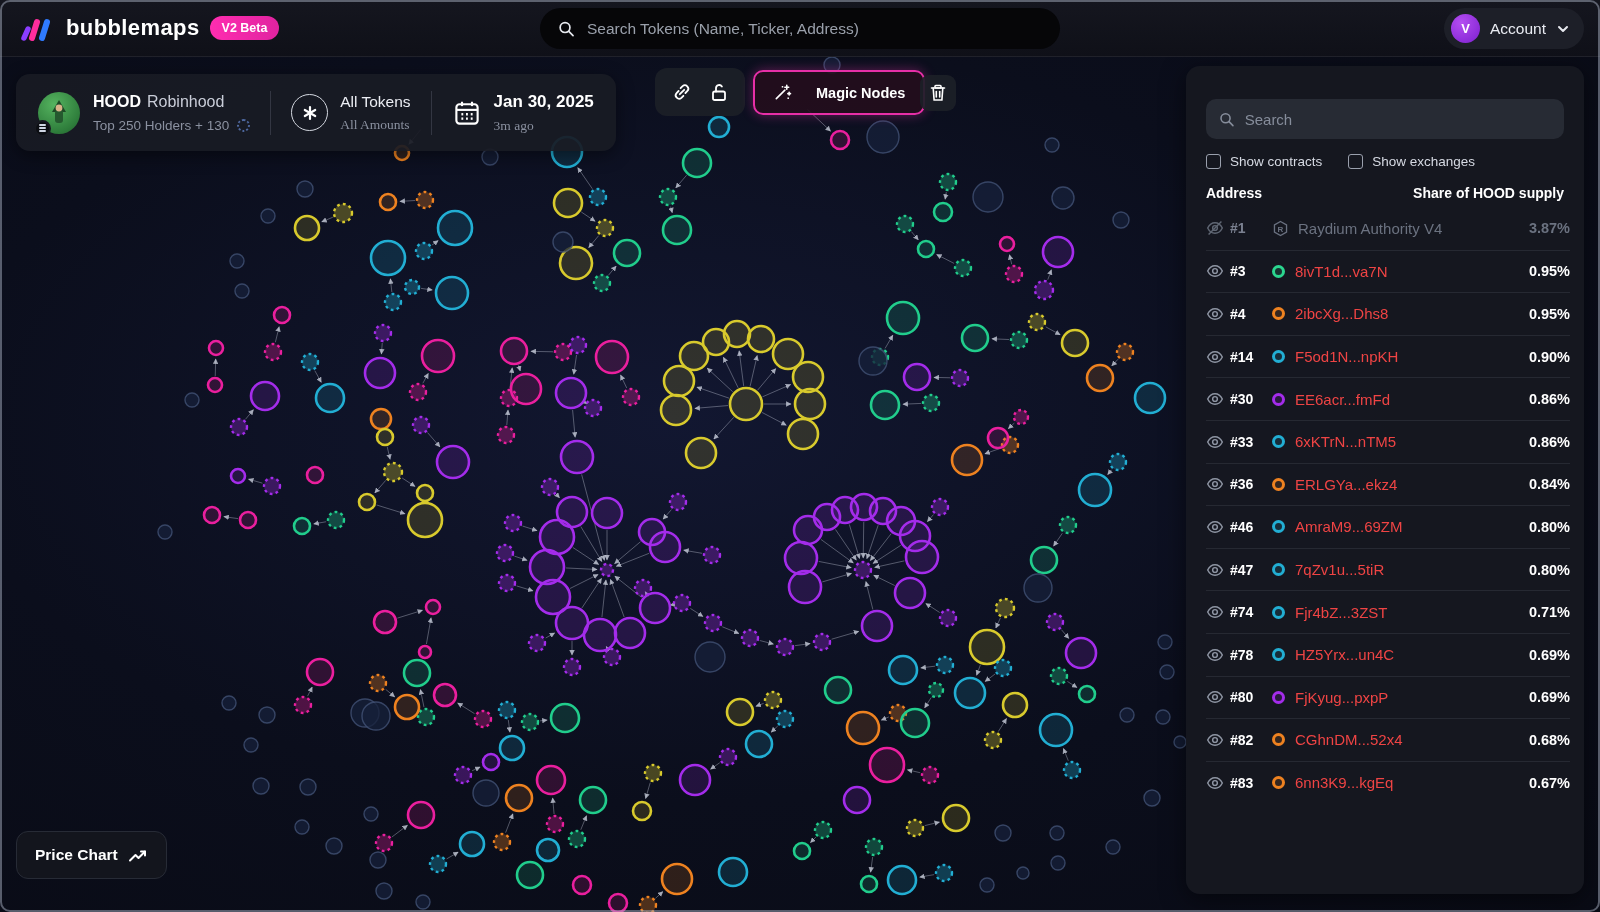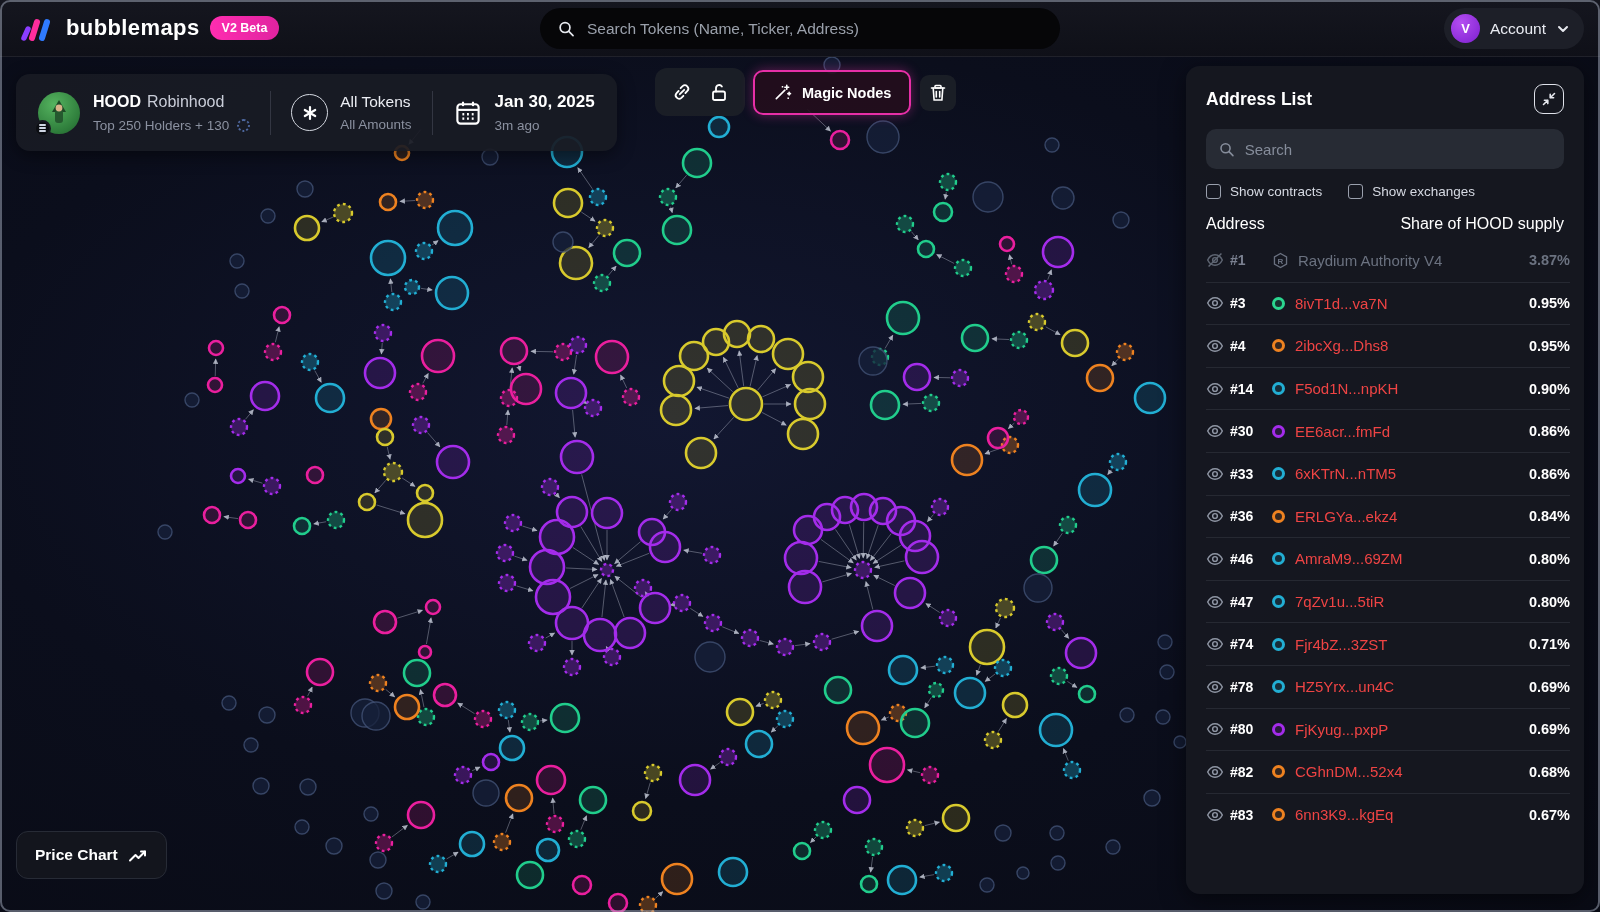--- a/index.html
+++ b/index.html
@@ -44,30 +44,30 @@
   .sol-badge i { display:block; height:1.6px; background:#cfd6e4; border-radius:1px; }
   .tok-line1 { font-size:16px; }
   .tok-line1 b { font-weight:700; color:#fff; }
   .tok-line1 span { color:#c9cdd8; margin-left:6px; font-weight:400; }
   .tok-line2 { font-size:13.5px; color:#8b91a0; margin-top:7px; display:flex; align-items:center; gap:8px; }
   .spinner { width:13px; height:13px; border:2px dotted #4f69a0; border-radius:50%; }
   .vdiv { width:1px; height:44px; background:#33364200; border-left:1px solid #333642; margin:0 20px; }
   .filt { display:flex; align-items:center; gap:12px; }
   .circle-ic { width:37px; height:37px; border-radius:50%; border:1.6px solid #d4d8e0; display:flex; align-items:center; justify-content:center; }
   .f1 { font-size:15.5px; color:#eceef4; }
-  .f2 { font-size:13.5px; color:#8b91a0; margin-top:6px; }
+  .f2 { font-size:13.5px; color:#8b91a0; margin-top:6px;font-family:Liberation Serif, serif; }
   .d1 { font-size:17px; font-weight:700; color:#fff; }
 
   
   .linklock { position:absolute; left:655px; top:68px; width:90px; height:48px; z-index:10;
     background:rgba(28,31,39,.92); border-radius:12px; display:flex; align-items:center; justify-content:center; gap:18px; }
   .iconbtn { cursor:pointer; display:flex; align-items:center; }
   .magic { position:absolute; left:753px; top:70px; height:45px; z-index:10; cursor:pointer;
     background:rgba(36,14,29,.88); border:2px solid #e62fa7; border-radius:10px;
-    box-shadow:0 0 12px rgba(230,47,167,.4); display:flex; align-items:center; gap:10px; padding:12px 18px;
+    box-shadow:0 0 12px rgba(230,47,167,.4); display:flex; align-items:center; gap:24px; padding:12px 18px;
     color:#fff; font-size:14.5px; font-weight:700;justify-content:flex-end; }
   .trash { position:absolute; left:920px; top:75px; width:36px; height:36px; z-index:10; cursor:pointer;
     background:rgba(28,31,39,.92); border-radius:9px; display:flex; align-items:center; justify-content:center; }
 
   
   .price-chart { position:absolute; left:16px; top:831px; height:48px; z-index:10; cursor:pointer;
     background:rgba(20,22,29,.95); border:1px solid #272b36; border-radius:12px;
     display:flex; align-items:center; gap:10px; padding:0 18px; color:#fff; font-size:15.5px; font-weight:700; }
 
   
@@ -79,21 +79,21 @@
   .collapse-btn { width:30px; height:30px; border:1.6px solid #dfe2ea; border-radius:9px; cursor:pointer;
     display:flex; align-items:center; justify-content:center; background:transparent; }
   .panel-search { margin:15px 20px 0 20px; height:40px; background:#272b34; border-radius:10px;
     display:flex; align-items:center; gap:10px; padding:0 13px; }
   .panel-search input { background:transparent; border:none; outline:none; color:#dfe3ec; font-size:15px; width:100%;
     font-family:"Liberation Sans",sans-serif; }
   .panel-search input::placeholder { color:#868d9b; }
   .checks { display:flex; align-items:flex-start; gap:26px; margin:15px 20px 0 20px; }
   .check { display:flex; align-items:center; gap:9px; cursor:pointer; font-size:13.5px; color:#d6dae3; }
   .cb { width:15px; height:15px; border:1.6px solid #9aa0ad; border-radius:3px; background:transparent; }
-  .cols { display:flex; justify-content:space-between; margin:16px 20px 6px 20px; font-size:16px; font-weight:400; color:#fff; }
+  .cols { display:flex; justify-content:space-between; margin:16px 20px 6px 20px; font-size:14px; font-weight:700; color:#fff; }
   .rows { flex:1; overflow:hidden; }
   .arow { display:flex; align-items:center; height:42.6px; margin:0 14px 0 20px; border-top:1px solid #262932;
     font-size:15px; cursor:pointer; }
   .arow:first-child { border-top:none; }
   .arow .eye { width:24px; color:#8e95a3; display:flex; align-items:center; }
   .arow .rank { width:42px; font-weight:700; color:#fff; font-size:14px; }
   .arow .coin { width:13px; height:13px; border-radius:50%; border:3px solid; margin-right:10px; flex:0 0 auto; }
   .arow .hexi { width:17px; height:17px; margin-right:9px; color:#6a7180; display:flex; align-items:center; }
   .arow .name { flex:1; color:#ef4444; white-space:nowrap; overflow:hidden; }
   .arow .share { font-weight:700; color:#fff; font-size:14.5px; }
@@ -639,29 +639,20 @@
 
 <button class="price-chart">
   <span>Price Chart</span>
   <svg width="20" height="17" viewBox="0 0 20 17" fill="none" stroke="#fff" stroke-width="2" stroke-linecap="round" stroke-linejoin="round">
     <polyline points="2,13.5 7.5,8 10.5,11 17,4.5"></polyline>
     <path d="M17 4.5h-4M17 4.5v4"></path>
   </svg>
 </button>
 
 <aside class="panel">
-  <div class="panel-head">
-    <span class="panel-title">Address List</span>
-    <button class="collapse-btn">
-      <svg width="16" height="16" viewBox="0 0 16 16" fill="none" stroke="#e6e8ee" stroke-width="1.6" stroke-linecap="round">
-        <path d="M13.5 2.5 L9.2 6.8 M9.2 6.8h3.4 M9.2 6.8V3.4"></path>
-        <path d="M2.5 13.5 L6.8 9.2 M6.8 9.2H3.4 M6.8 9.2v3.4"></path>
-      </svg>
-    </button>
-  </div>
   <div class="panel-search">
     <svg width="17" height="17" viewBox="0 0 18 18">
       <circle cx="7.5" cy="7.5" r="5.2" fill="none" stroke="#868d9b" stroke-width="1.8"></circle>
       <line x1="11.5" y1="11.5" x2="16" y2="16" stroke="#868d9b" stroke-width="1.8" stroke-linecap="round"></line>
     </svg>
     <input placeholder="Search" style="">
   </div>
   <div class="checks">
     <span class="check">
       <span class="cb"></span>

